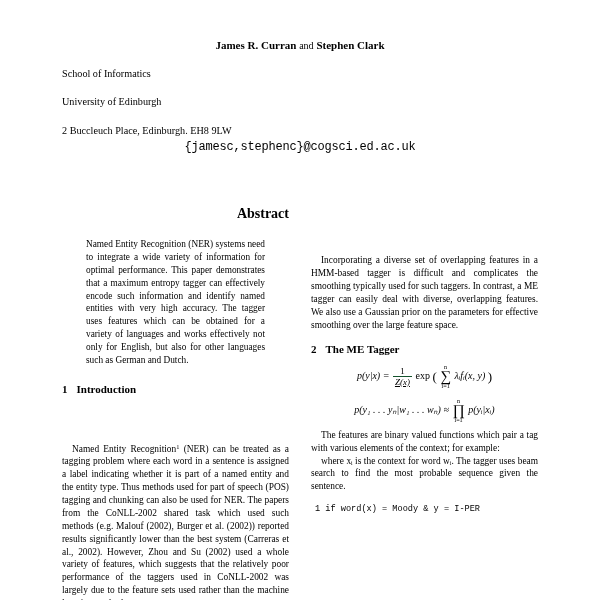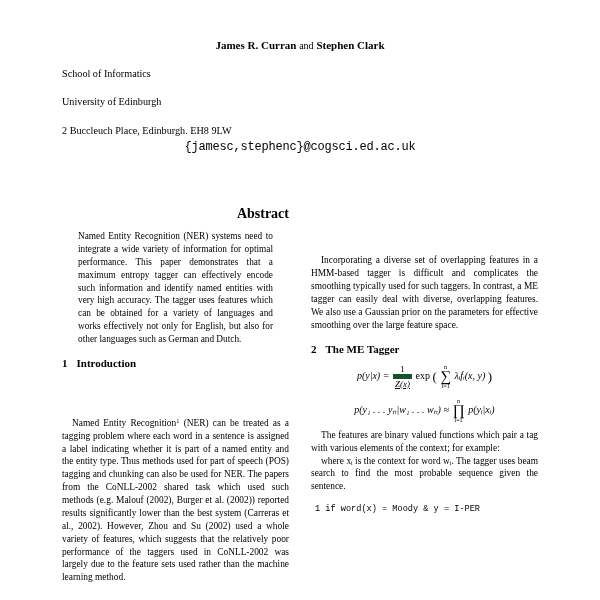--- a/index.html
+++ b/index.html
@@ -83,21 +83,21 @@
     text-align: justify;
     margin: 0 0 0 0;
     text-indent: 10px;
     hyphens: auto;
   }
   p.body.first { text-indent: 10px; margin-top: 48px; }
   p.abs {
     font-size: 9.3px;
     line-height: 1.38;
     text-align: justify;
-    margin: 8px;
+    margin: 16px;
     padding: 0 8px;
     text-indent: 0;
   }
   .eq-block {
     margin: 9px 0 6px 0;
     position: relative;
     font-size: 10px;
     text-align: center;
     font-family: "Liberation Serif", serif;
   }
@@ -111,21 +111,21 @@
   .ital { font-style: italic; }
   .frac {
     display: inline-block;
     vertical-align: middle;
     text-align: center;
     font-size: 9px;
     line-height: 1.12;
     margin: 0 1px;
   }
   .frac .num { display: block; padding: 0 2px; }
-  .frac .den { display: block; border-top: 5px solid #14532d; padding: 0 2px; text-decoration: underline; }
+  .frac .den { display: block; border-top: 1px solid #14532d; padding: 0 2px; text-decoration: underline; }
   .bigsum {
     display: inline-block;
     vertical-align: middle;
     text-align: center;
     font-size: 8px;
     line-height: 1;
     margin: 0 1px;
   }
   .bigsum .op { display: block; font-size: 15px; line-height: 0.85; }
   .bigsum .lim { display: block; font-size: 6.2px; }

